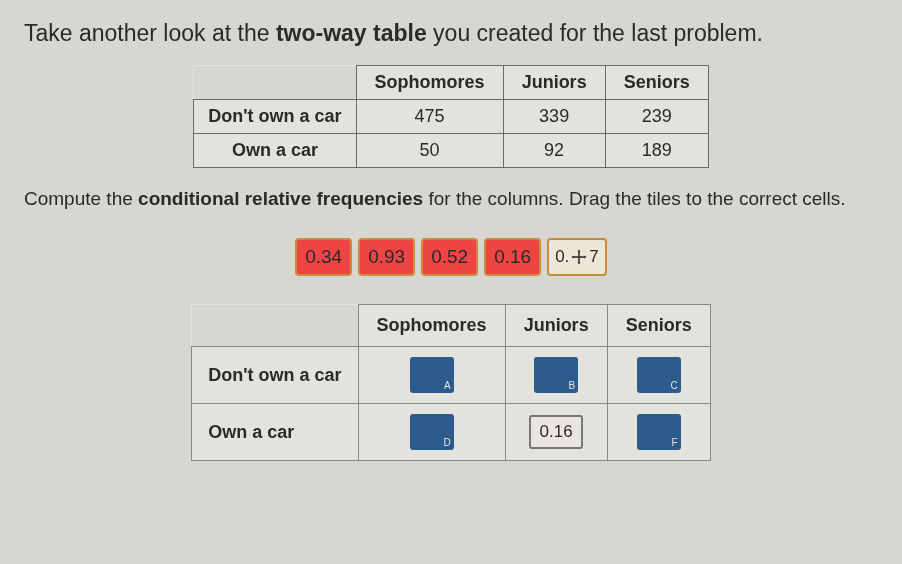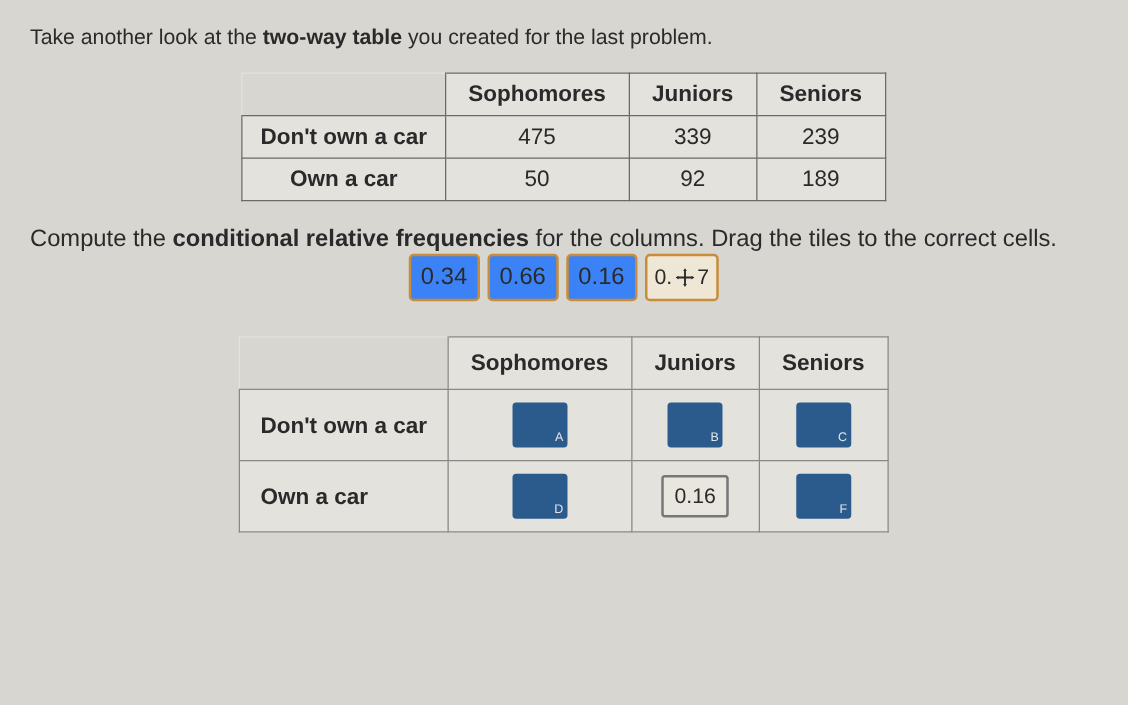--- a/index.html
+++ b/index.html
@@ -6,49 +6,49 @@
   body {
     font-family: Arial, Helvetica, sans-serif;
     background: #d8d6d1;
     width: 902px;
     height: 564px;
     padding: 20px 24px;
     color: #2a2a2a;
     overflow: hidden;
     position: relative;
   }
-  .intro { font-size: 17px; margin-bottom: 18px; }
+  .intro { font-size: 23px; margin-bottom: 18px; }
   .bold { font-weight: 700; }
 
   table.data-table {
     border-collapse: collapse;
     margin: 0 auto 20px auto;
     background: #e4e2dc;
   }
   table.data-table th, table.data-table td {
     border: 1px solid #6a6a6a;
     padding: 6px 18px;
     text-align: center;
     font-size: 18px;
   }
   table.data-table th { font-weight: 700; }
   table.data-table .rowhead { font-weight: 700; text-align: center; padding: 6px 14px; }
   table.data-table .corner { border-top: none; border-left: none; background: #d8d6d1; }
 
-  .instruction { font-size: 19px; }
+  .instruction { font-size: 19px; margin-bottom: 28px; }
 
   .tiles-row {
     display: flex;
     justify-content: center;
     gap: 6px;
     margin-bottom: 28px;
   }
   .tile {
     border: 2px solid #c98d3a;
-    background: #3b82f6;
+    background: #ef4444;
     border-radius: 4px;
     padding: 6px 8px;
     font-size: 19px;
     font-weight: 500;
     color: #2a2a2a;
   }
   .tile-move {
     border: 2px solid #c98d3a;
     background: #efe7d6;
     border-radius: 4px;
@@ -134,21 +134,22 @@
   </tr>
 </tbody>
   </table>
 
 <p class="instruction">
   <span>Compute the </span><span class="bold">conditional relative frequencies</span><span> for the columns. Drag the tiles to the correct cells.</span>
 </p>
 
 <div class="tiles-row">
   <div class="tile">0.34</div>
-  <div class="tile">0.66</div>
+  <div class="tile">0.93</div>
+  <div class="tile">0.52</div>
   <div class="tile">0.16</div>
   <div class="tile-move">
     <span>0.</span>
     <span class="move-icon">
       <svg viewBox="0 0 24 24">
           <path d="M12 2 L14 5 L10 5 Z M12 22 L14 19 L10 19 Z M2 12 L5 10 L5 14 Z M22 12 L19 10 L19 14 Z M11 5 h2 v14 h-2 Z M5 11 h14 v2 h-14 Z" fill="#2a2a2a"></path>
         </svg>
     </span>
     <span>7</span>
   </div>

